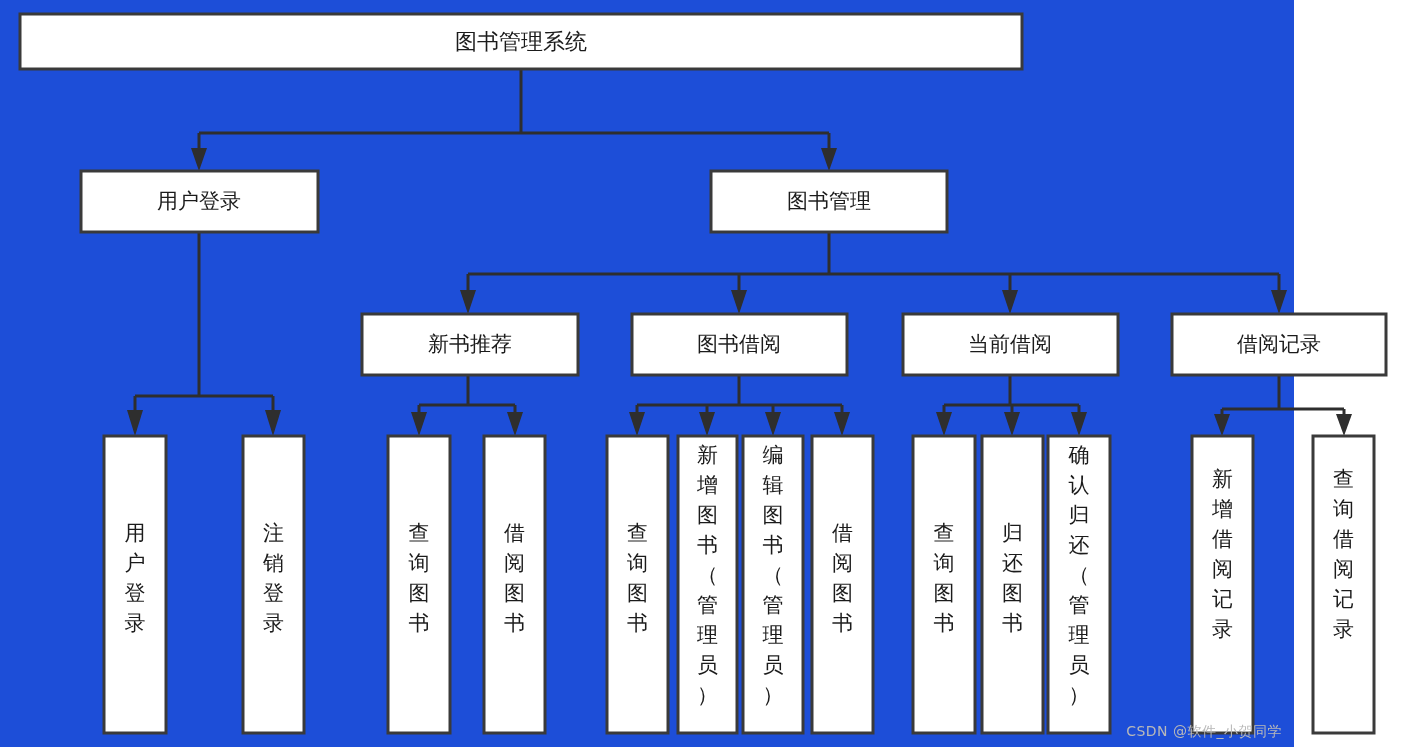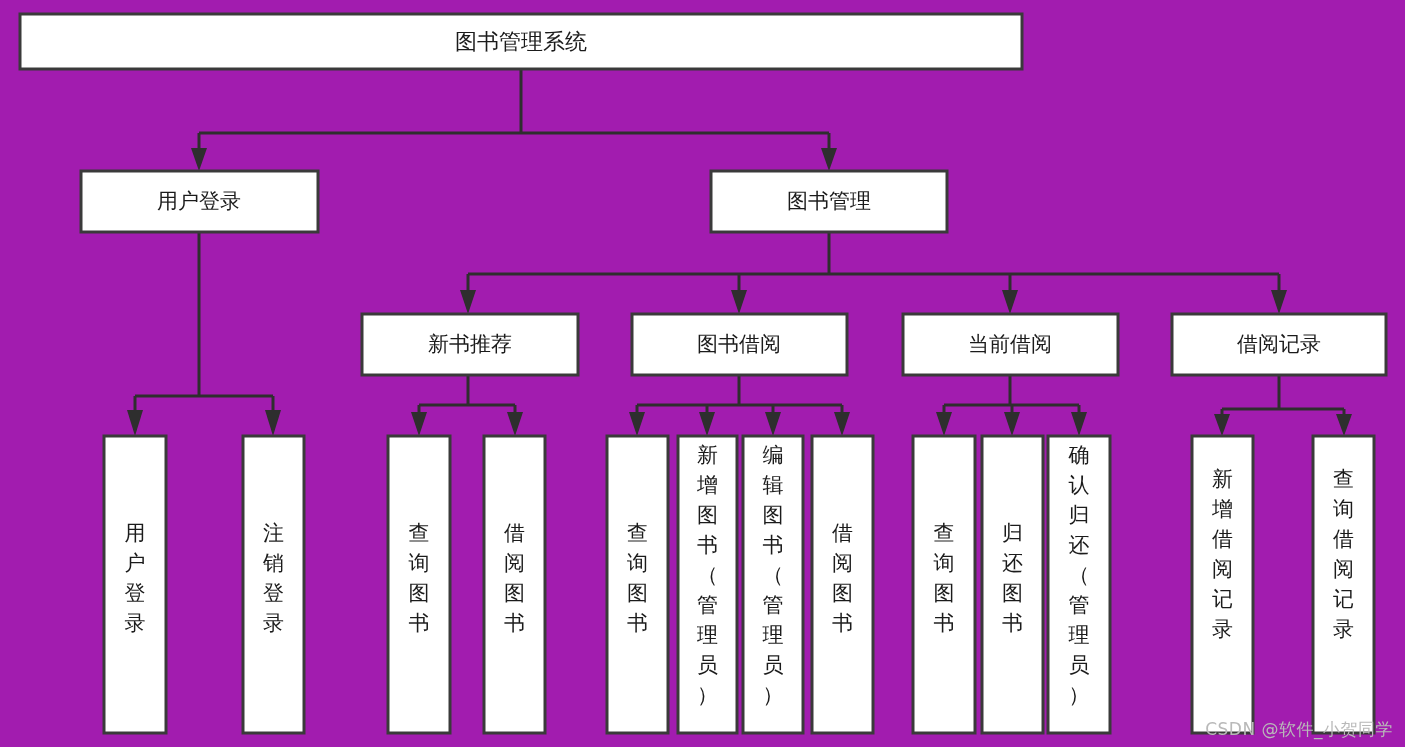--- a/index.html
+++ b/index.html
@@ -8,23 +8,23 @@
     background: #ffffff;
   }
   body {
     width: 1405px;
     height: 747px;
     font-family: "DejaVu Sans", "Liberation Sans", sans-serif;
     overflow: hidden;
   }
   #diagram-root {
     position: relative;
-    width: 1405px;
+    width: 1294px;
     height: 747px;
-    background: #a21caf;
+    background: #1d4ed8;
   }
   svg.flow {
     position: absolute;
     left: 0;
     top: 0;
     width: 1405px;
     height: 747px;
   }
   .node-rect {
     fill: #ffffff;
@@ -56,21 +56,21 @@
   }
   .arrow-head {
     fill: #2e2e2e;
     stroke: none;
   }
   .watermark {
     position: absolute;
     right: 12px;
     bottom: 6px;
     font-family: "DejaVu Sans", "Liberation Sans", sans-serif;
-    font-size: 17px;
+    font-size: 14px;
     color: #b9b9b9;
     letter-spacing: 0.5px;
     user-select: none;
     pointer-events: none;
   }
 </style>
 </head>
 <body>
 
 <div id="diagram-root">

